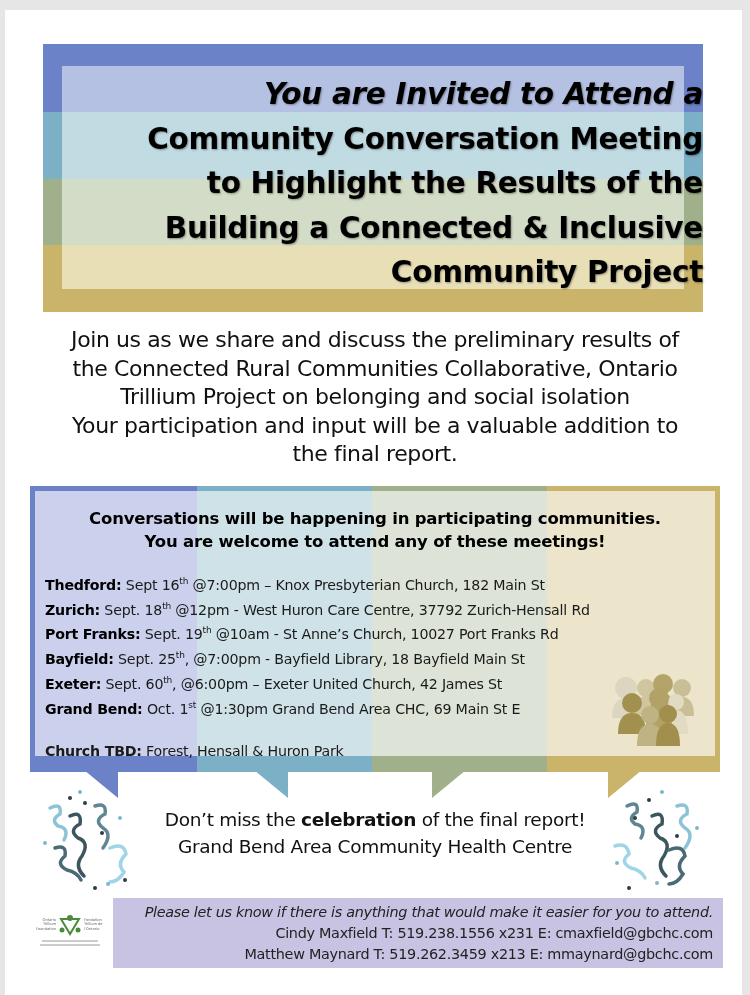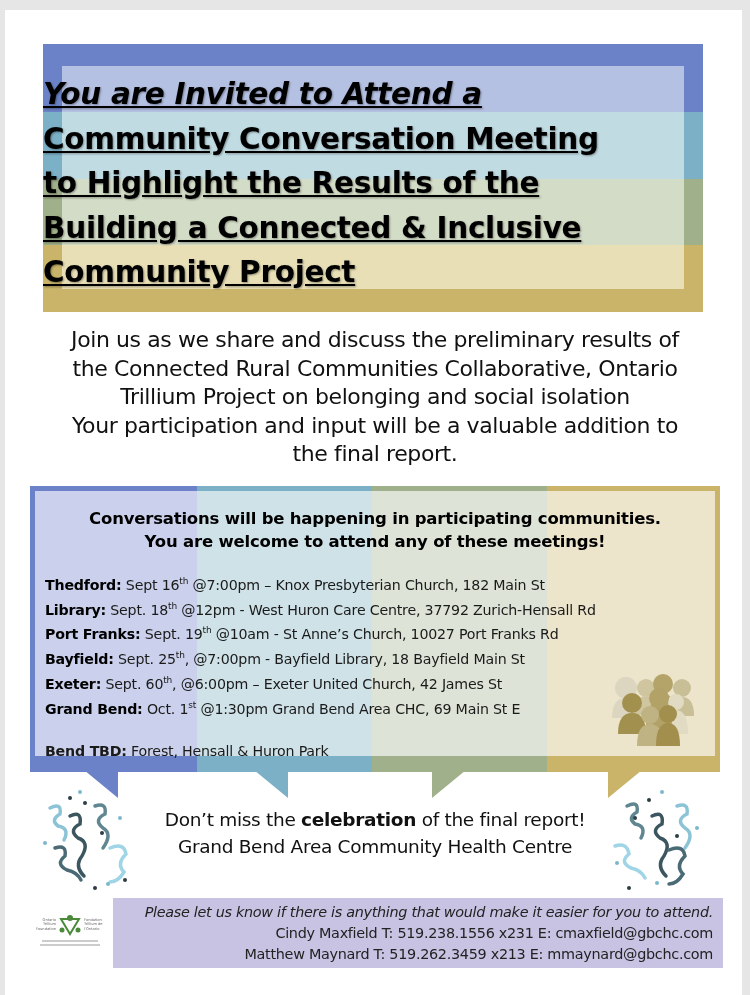--- a/index.html
+++ b/index.html
@@ -11,23 +11,23 @@
     position:absolute; left:5px; top:10px; width:737px; height:985px; background:#fff;
   }
   
   .title-box { position:absolute; left:43px; top:44px; width:660px; height:268px; }
   .band { position:absolute; left:0; width:100%; }
   .title-inner {
     position:absolute; left:19px; top:22px; width:622px; height:223px;
   }
   .inner-band { position:absolute; left:0; width:100%; }
   .title-text {
-    position:absolute; left:0; top:28px; width:100%; text-align:left;
+    position:absolute; left:0; top:28px; width:100%; text-align:right;
     font-weight:bold; font-size:29.5px; line-height:44.5px; color:#000;
-    text-shadow: 1px 1px 2px rgba(0,0,0,0.35); letter-spacing:-0.3px;text-decoration:underline;
+    text-shadow: 1px 1px 2px rgba(0,0,0,0.35); letter-spacing:-0.3px;
   }
   .title-text .line1 { font-style:italic; }
   
   .intro {
     position:absolute; left:25px; top:326px; width:700px; text-align:center;
     font-size:22px; line-height:28.6px; color:#111; letter-spacing:-0.4px;
   }
   
   .events { position:absolute; left:30px; top:486px; width:690px; height:286px;padding-left:36px; }
   .ev-col { position:absolute; top:0; height:100%; }
@@ -102,27 +102,27 @@
     <div class="ev-inner-col" style="left:0;width:162px;background:#cbd1ec"></div>
     <div class="ev-inner-col" style="left:162px;width:175px;background:#cfe2e8"></div>
     <div class="ev-inner-col" style="left:337px;width:175px;background:#dde3d6"></div>
     <div class="ev-inner-col" style="left:512px;width:168px;background:#ece5cc"></div>
     <div class="ev-head">
       <div>Conversations will be happening in participating communities.</div>
       <div>You are welcome to attend any of these meetings!</div>
     </div>
     <div class="ev-list">
       <div class="row"><b>Thedford:</b><span> Sept 16</span><sup>th</sup><span> @7:00pm – Knox Presbyterian Church, 182 Main St</span></div>
-      <div class="row"><b>Library:</b><span> Sept. 18</span><sup>th</sup><span> @12pm - West Huron Care Centre, 37792 Zurich-Hensall Rd</span></div>
+      <div class="row"><b>Zurich:</b><span> Sept. 18</span><sup>th</sup><span> @12pm - West Huron Care Centre, 37792 Zurich-Hensall Rd</span></div>
       <div class="row"><b>Port Franks:</b><span> Sept. 19</span><sup>th</sup><span> @10am - St Anne’s Church, 10027 Port Franks Rd</span></div>
       <div class="row"><b>Bayfield:</b><span> Sept. 25</span><sup>th</sup><span>, @7:00pm - Bayfield Library, 18 Bayfield Main St</span></div>
       <div class="row"><b>Exeter:</b><span> Sept. 60</span><sup>th</sup><span>, @6:00pm – Exeter United Church, 42 James St</span></div>
       <div class="row"><b>Grand Bend:</b><span> Oct. 1</span><sup>st</sup><span> @1:30pm Grand Bend Area CHC, 69 Main St E</span></div>
     </div>
-    <div class="ev-tbd"><b>Bend TBD:</b><span> Forest, Hensall &amp; Huron Park</span></div>
+    <div class="ev-tbd"><b>Church TBD:</b><span> Forest, Hensall &amp; Huron Park</span></div>
   </div>
 </div>
 
 <svg style="position:absolute;left:0;top:770px" width="750" height="30">
   <polygon points="84,0 118,0 118,28" fill="#6b82c8"></polygon>
   <polygon points="254,0 288,0 288,28" fill="#7bb0c7"></polygon>
   <polygon points="432,0 466,0 432,28" fill="#9fb08a"></polygon>
   <polygon points="608,0 642,0 608,28" fill="#c9b46a"></polygon>
 </svg>
 

